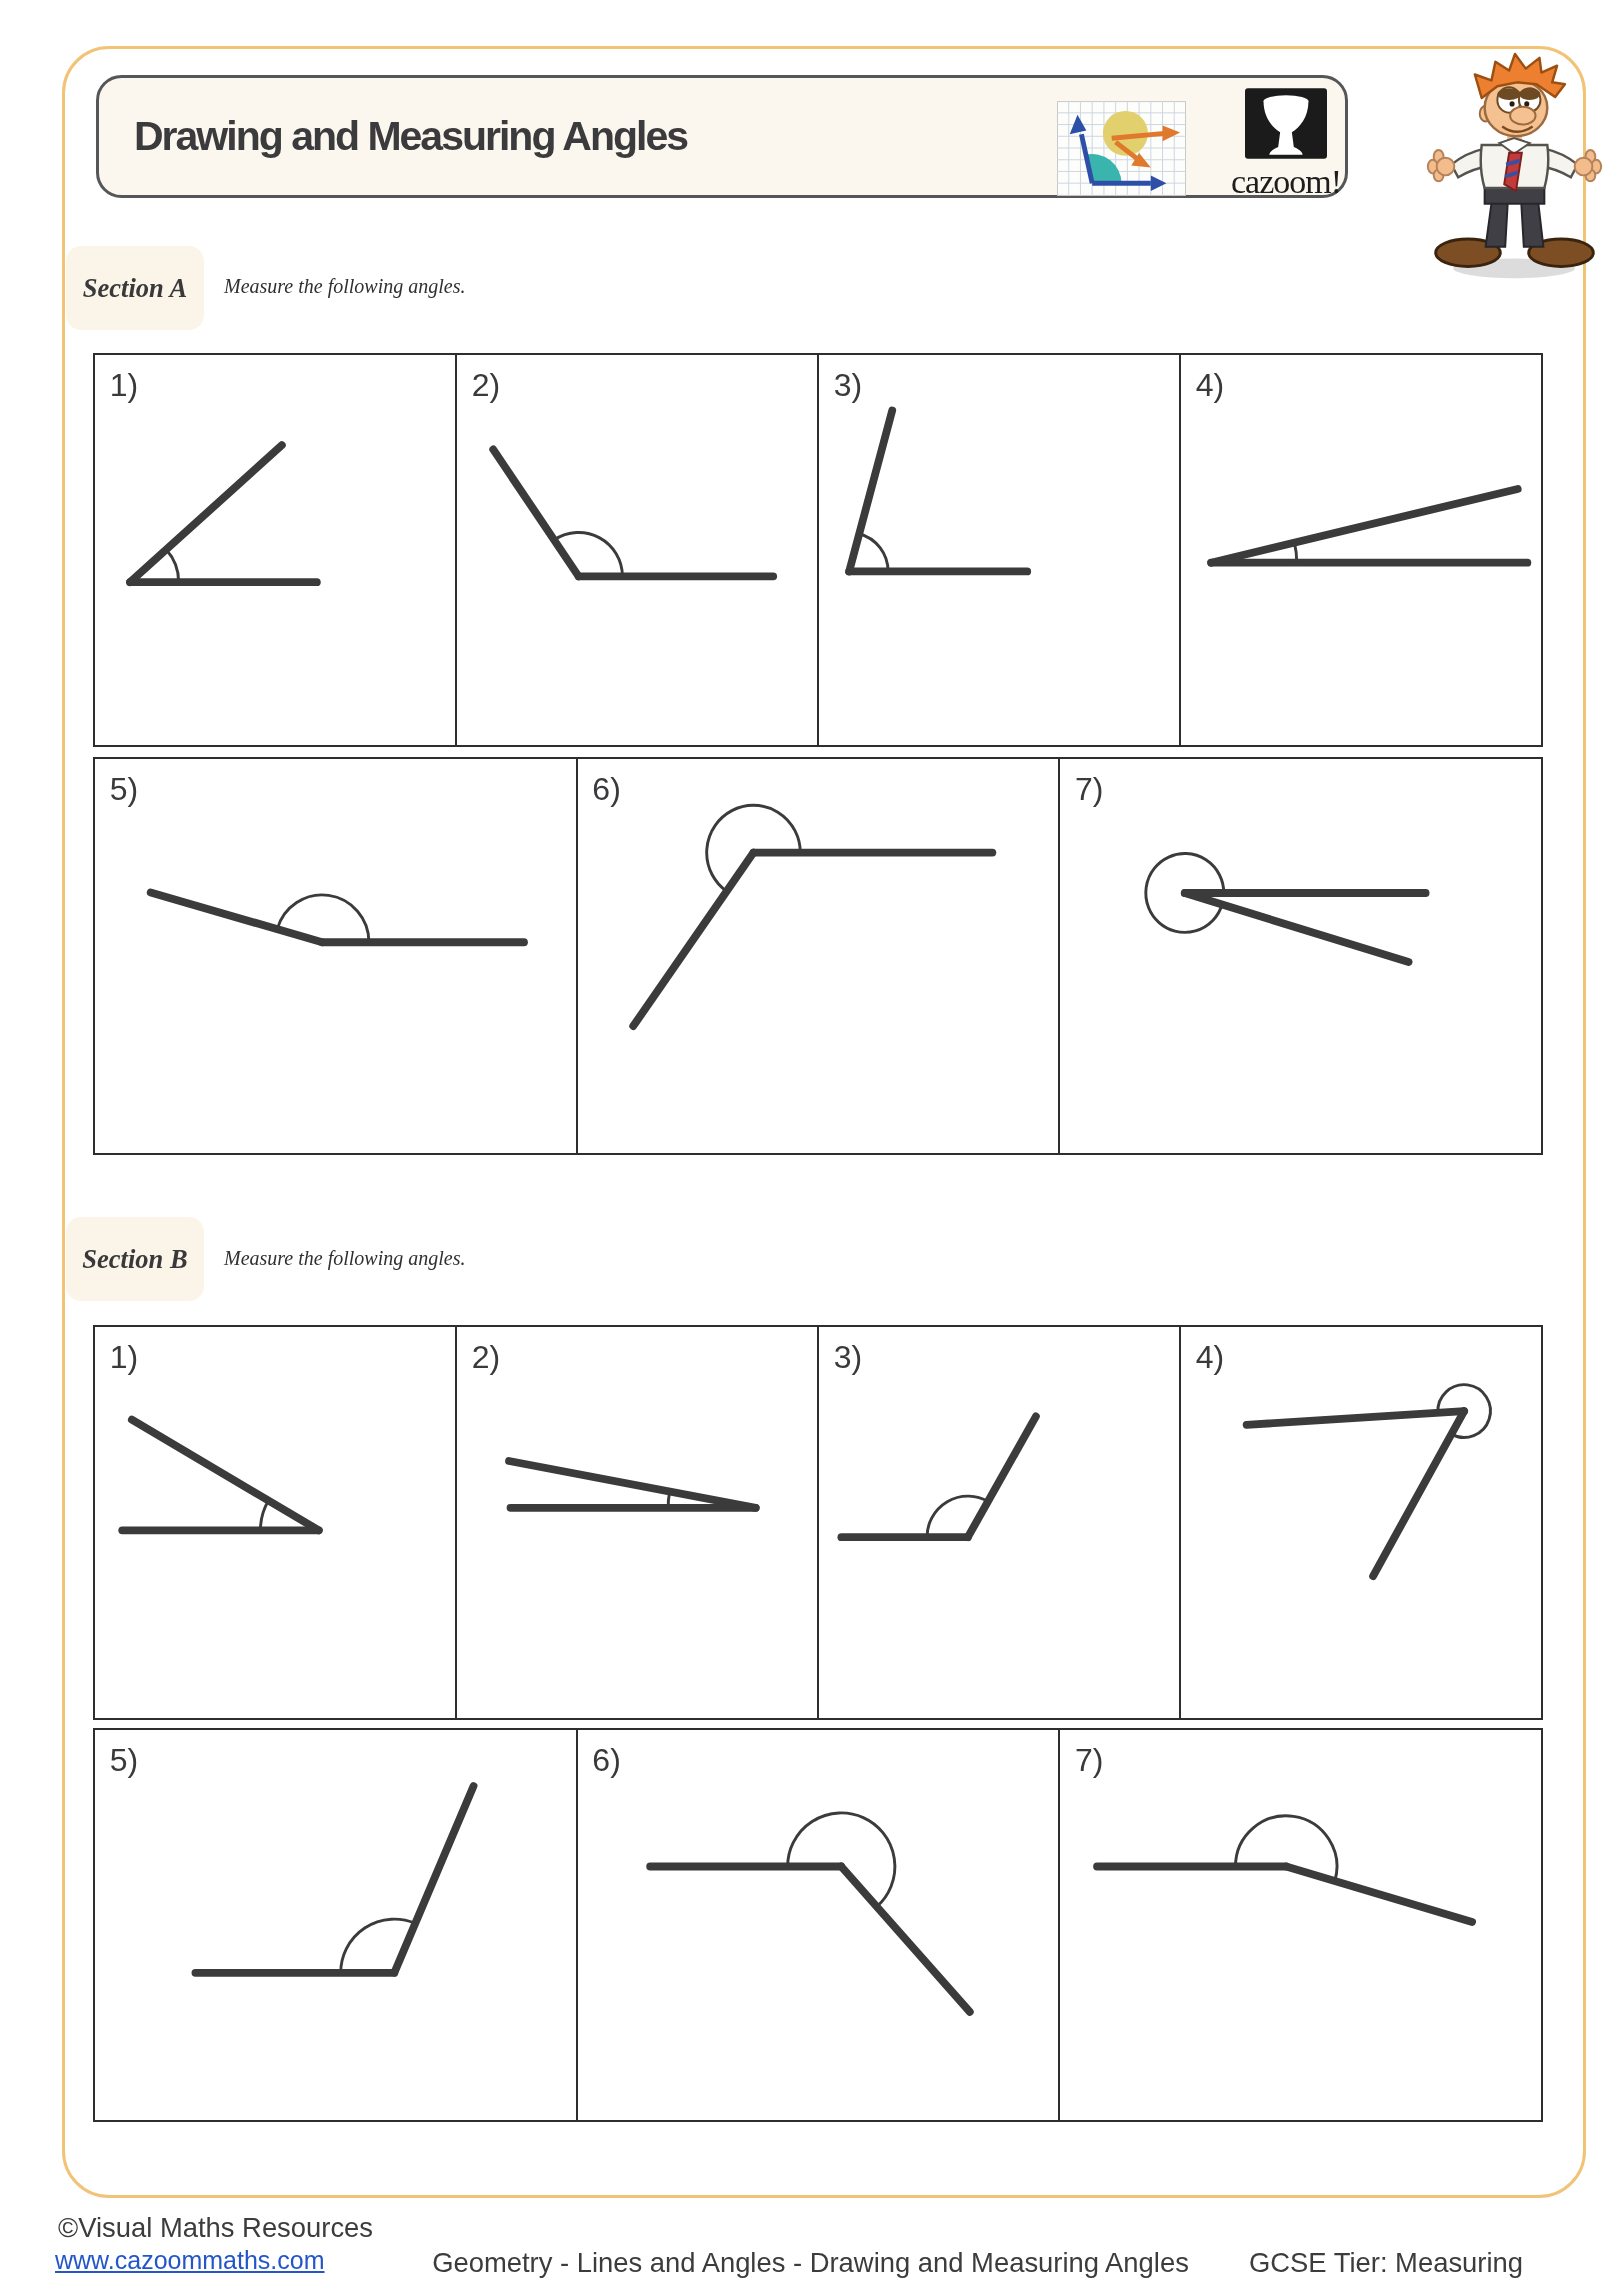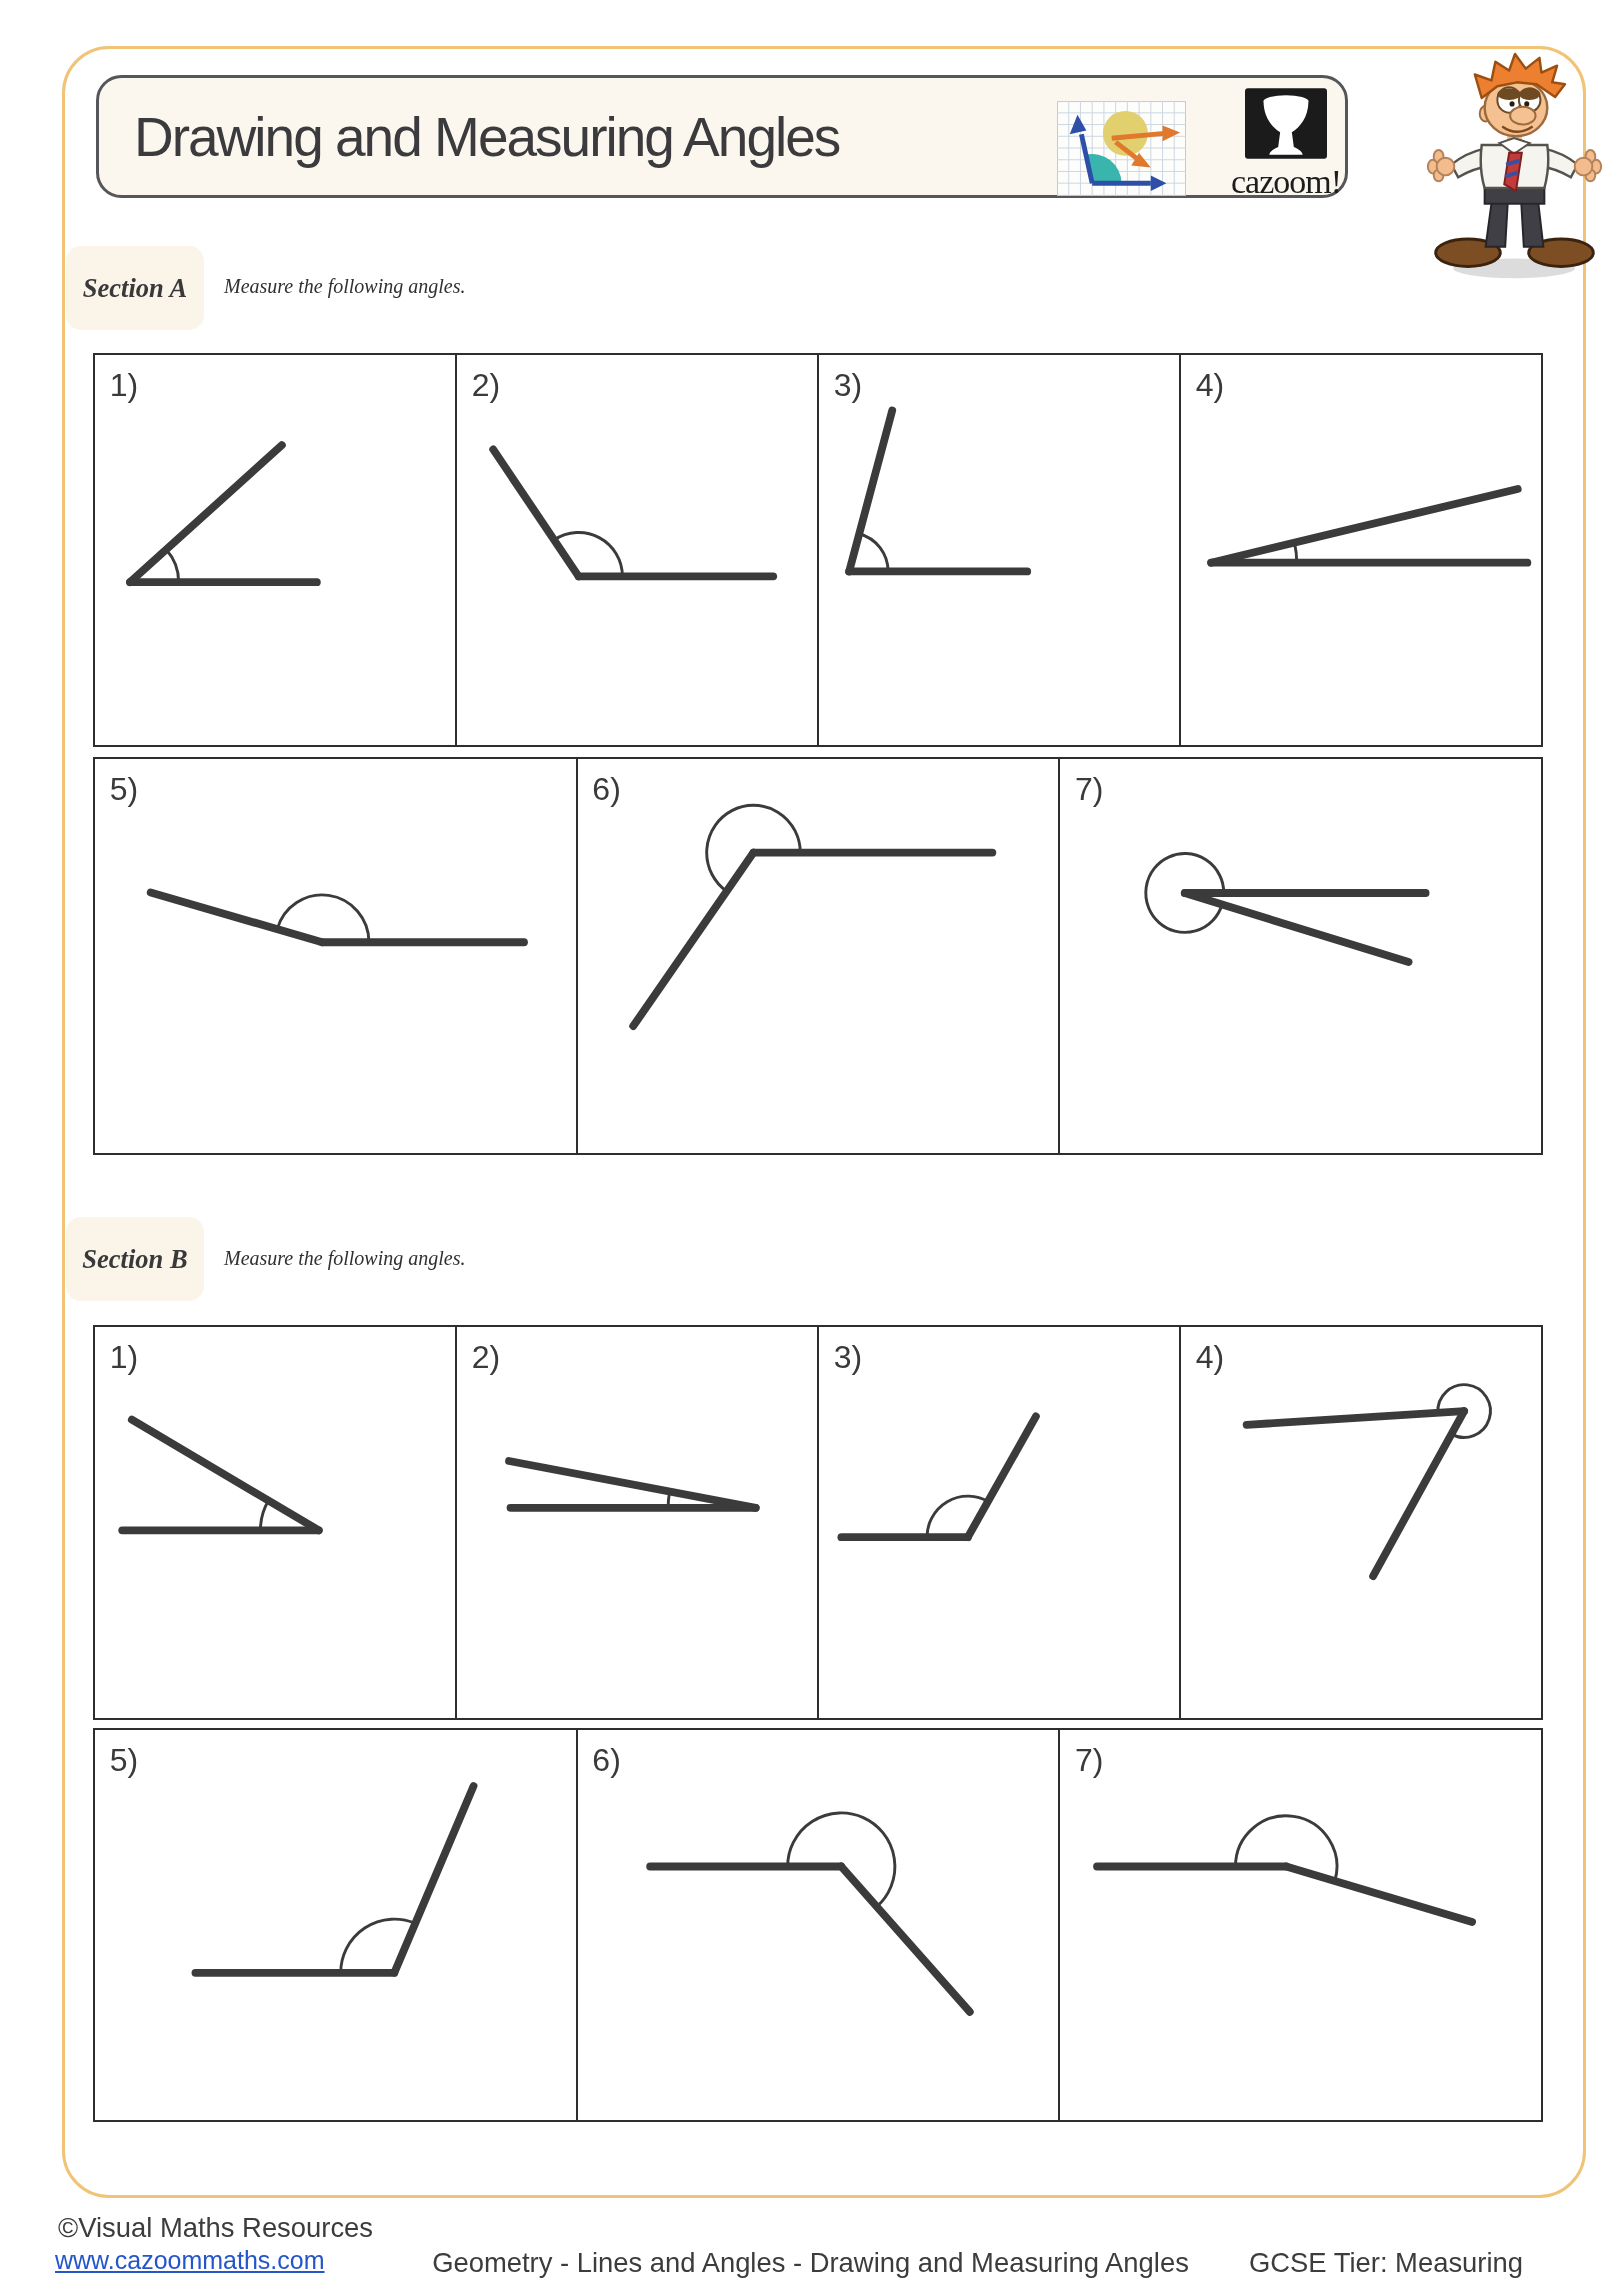--- a/index.html
+++ b/index.html
@@ -11,21 +11,21 @@
   .page-border{
     position:absolute; left:62px; top:46px; width:1524px; height:2152px;
     border:3.9px solid #f1c377; border-radius:47px; background:#ffffff;
   }
   .header-box{
     position:absolute; left:96px; top:75px; width:1252px; height:123px;
     border:3.9px solid #55565a; border-radius:25.5px; background:#fbf7ee;
     display:flex; align-items:center;
   }
   .page-title{
-    margin-left:35px; font-size:55px; font-weight:normal; letter-spacing:-2px;
+    margin-left:35px; font-size:41px; font-weight:bold; letter-spacing:-2px;
     color:#3b3b3d;
   }
   .grid-icon{ position:absolute; left:1057px; top:101px; width:129px; height:95px; }
   .cazoom-logo{ position:absolute; left:1227px; top:88px; width:118px; height:106px; text-align:center; }
   .logo-text{ font-family:"Liberation Serif", serif; font-weight:normal; font-size:34px; color:#1d1d1d; letter-spacing:-1px; }
   .mascot{ position:absolute; left:1419px; top:51px; width:191px; height:235px; }
 
   .section-pill{
     position:absolute; left:66px; width:138px; height:84px; background:#fbf4e8;
     border-radius:15px; display:flex; align-items:center; justify-content:center;

